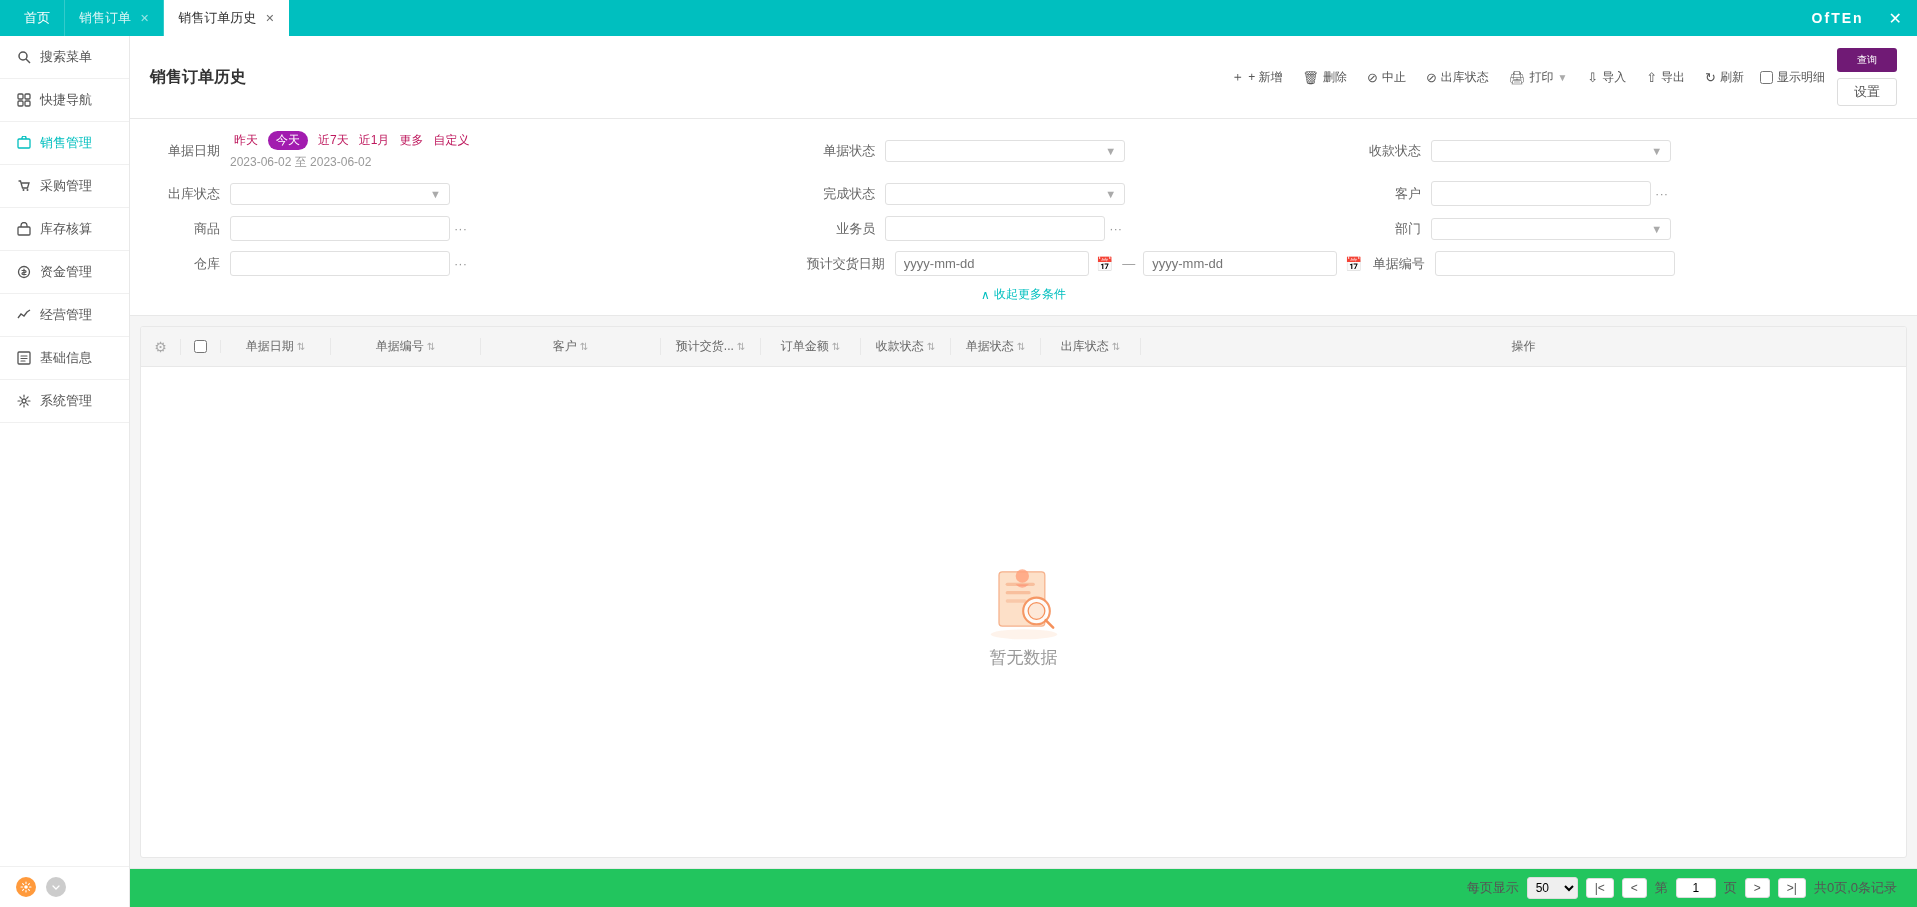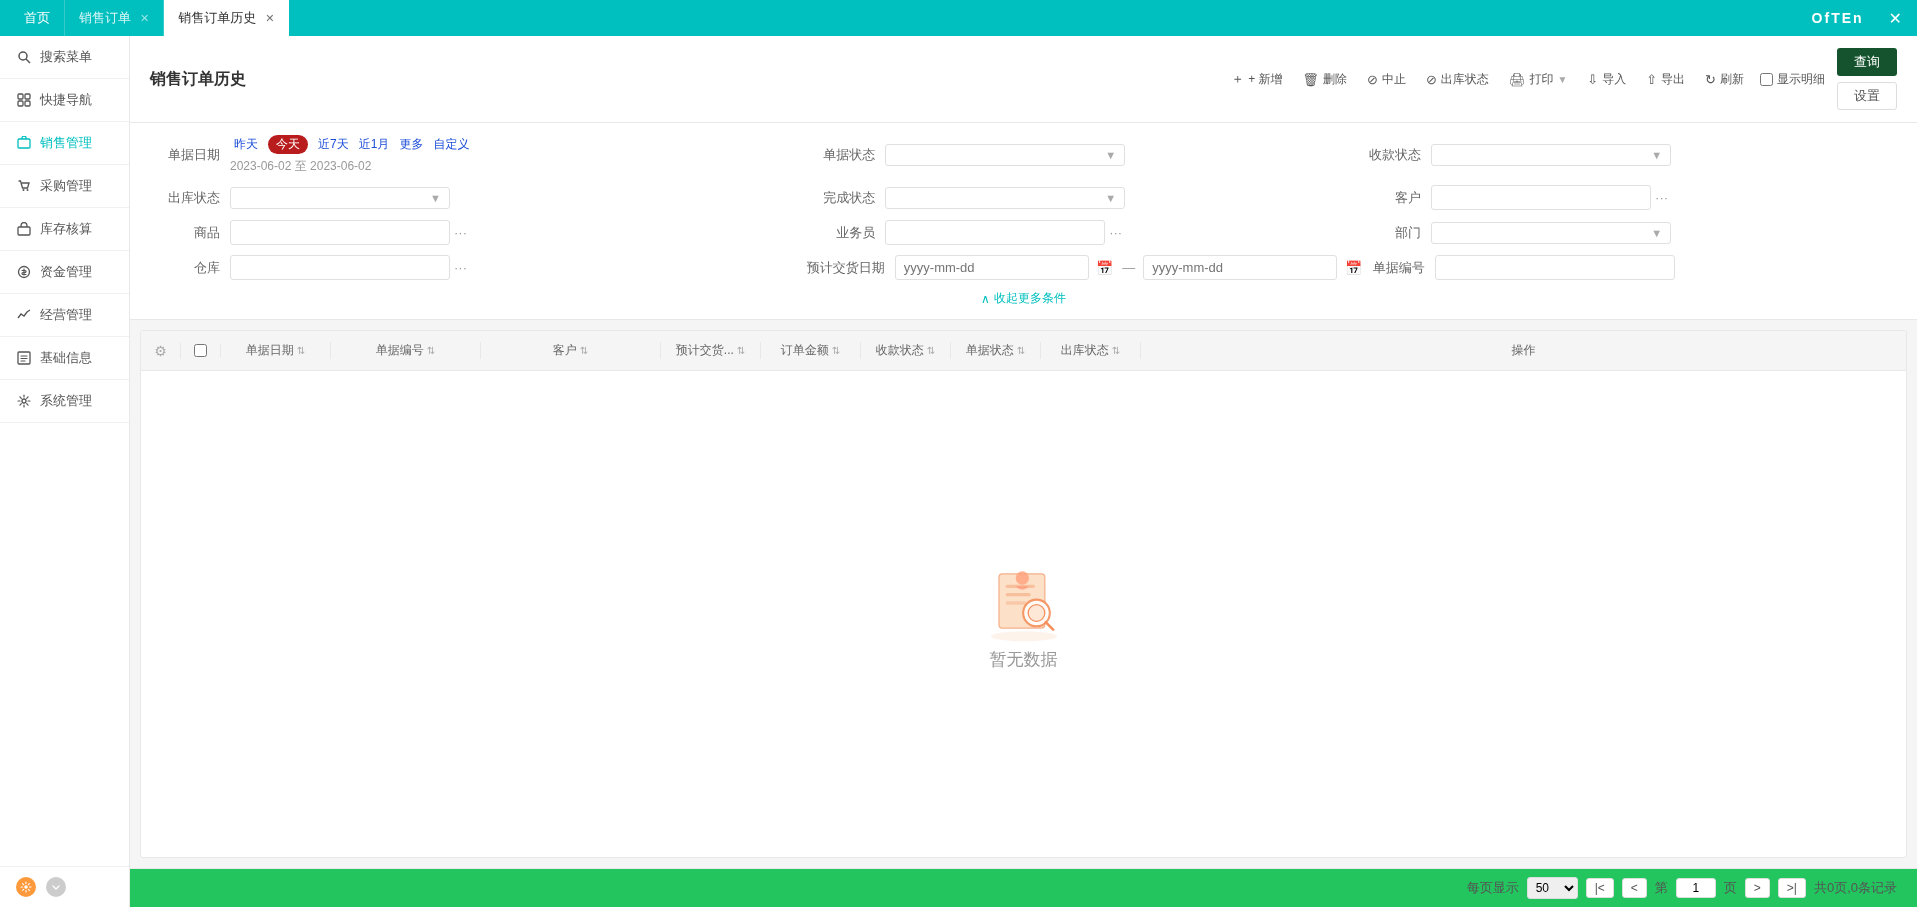--- a/index.html
+++ b/index.html
@@ -30,30 +30,30 @@
     .content-area { flex: 1; display: flex; flex-direction: column; overflow: hidden; padding: 0; }
 
     
     .page-header { background: white; padding: 12px 20px; border-bottom: 1px solid #e8e8e8; display: flex; align-items: center; justify-content: space-between; flex-shrink: 0; }
     .page-title { font-size: 16px; font-weight: bold; color: #333; }
     .header-actions { display: flex; align-items: center; gap: 12px; }
     .action-btn { display: flex; align-items: center; gap: 4px; color: #555; cursor: pointer; font-size: 12px; padding: 2px 4px; }
     .action-btn .icon { font-size: 13px; }
     .display-toggle { display: flex; align-items: center; gap: 4px; font-size: 12px; color: #555; }
     .display-toggle input[type="checkbox"] { cursor: pointer; }
-    .query-btn { background: #14532d; color: white; border: none; padding: 5px 16px; border-radius: 3px; cursor: pointer; font-size: 13px; }
+    .query-btn { background: #701a75; color: white; border: none; padding: 5px 16px; border-radius: 3px; cursor: pointer; font-size: 10px; }
     .settings-btn { background: white; color: #555; border: 1px solid #ddd; padding: 4px 16px; border-radius: 3px; cursor: pointer; font-size: 13px; margin-top: 4px; }
 
     
     .filter-area { background: white; padding: 12px 20px; border-bottom: 1px solid #e8e8e8; flex-shrink: 0; }
     .filter-row { display: flex; align-items: center; margin-bottom: 10px; gap: 0; }
     .filter-row:last-child { margin-bottom: 0; }
     .filter-label { color: #666; font-size: 13px; min-width: 80px; text-align: right; padding-right: 10px; flex-shrink: 0; }
-    .date-badge { background: #b91c1c; color: white; border-radius: 10px; padding: 1px 8px; font-size: 12px; margin: 0 4px; cursor: pointer; }
-    .date-quick { color: #1d4ed8; font-size: 12px; cursor: pointer; margin: 0 4px; text-align: right; }
+    .date-badge { background: #a21caf; color: white; border-radius: 10px; padding: 1px 8px; font-size: 12px; margin: 0 4px; cursor: pointer; }
+    .date-quick { color: #be185d; font-size: 12px; cursor: pointer; margin: 0 4px; text-align: right; }
     .filter-date-range { font-size: 12px; color: #999; margin-top: 2px; }
     .filter-select { display: flex; align-items: center; border: 1px solid #e0e0e0; border-radius: 3px; padding: 4px 8px; min-width: 180px; background: white; cursor: pointer; justify-content: space-between; }
     .filter-select-wide { min-width: 240px; }
     .filter-input { border: 1px solid #e0e0e0; border-radius: 3px; padding: 4px 8px; min-width: 180px; color: #999; font-size: 13px; }
     .filter-ellipsis { color: #999; font-size: 13px; cursor: pointer; margin-left: 4px; }
     .filter-dash { color: #999; margin: 0 4px; }
     .calendar-icon { color: #ff9a3c; font-size: 14px; margin-left: 4px; cursor: pointer; }
     .collapse-btn { display: flex; align-items: center; gap: 4px; color: #00bfbf; font-size: 12px; cursor: pointer; justify-content: center; margin-top: 4px; }
     .filter-section { flex: 1; display: flex; align-items: center; }
 

